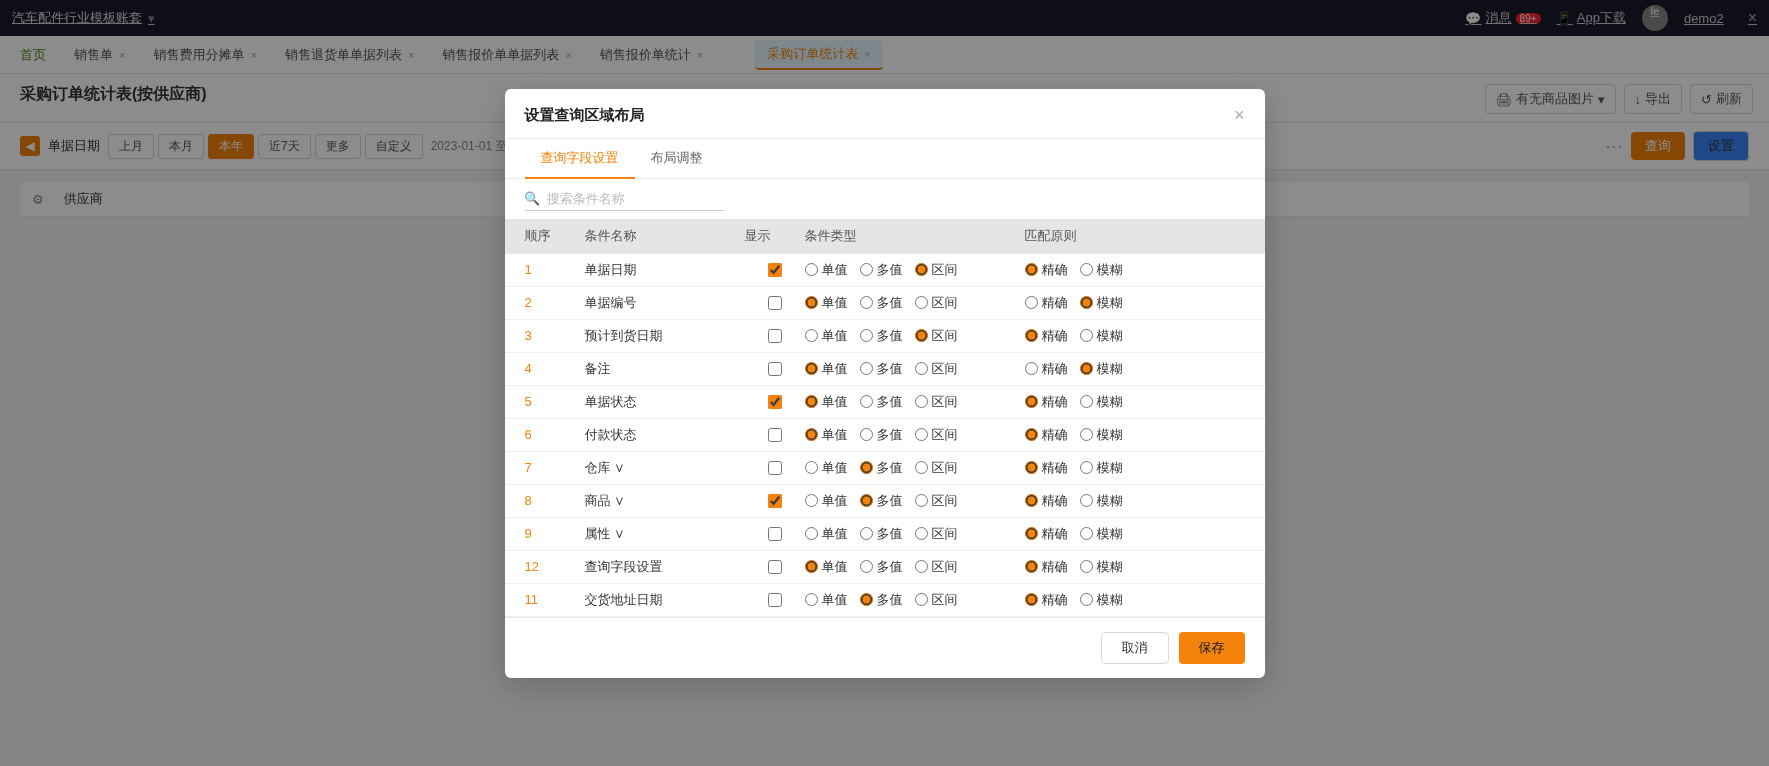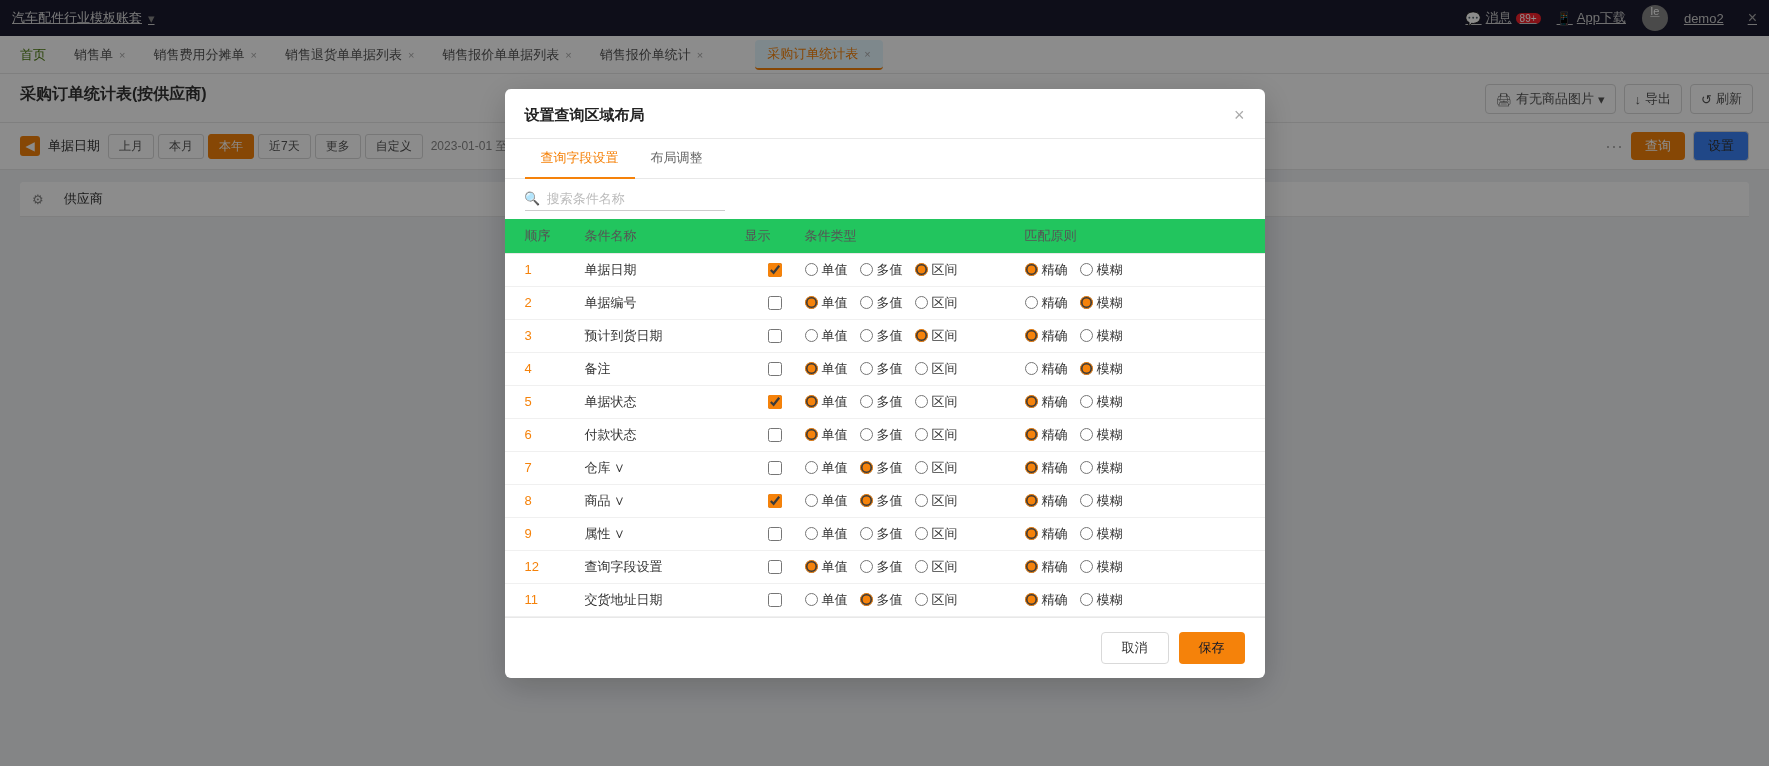--- a/index.html
+++ b/index.html
@@ -149,21 +149,21 @@
     }
     .search-icon { color: #aaa; margin-right: 6px; }
     .search-input { border: none; outline: none; font-size: 13px; color: #333; width: 160px; }
     .search-input::placeholder { color: #bbb; }
 
     
     .dialog-table { flex: 1; overflow-y: auto; }
     .dt-header {
       display: grid;
       grid-template-columns: 60px 160px 60px 220px 200px;
-      background: #22c55e;
+      background: #e5e5e5;
       padding: 8px 20px;
       font-size: 13px;
       color: #555;
       font-weight: 500;
       border-bottom: 1px solid #e8e8e8;
       position: sticky;
       top: 0;
     }
     .dt-row {
       display: grid;

